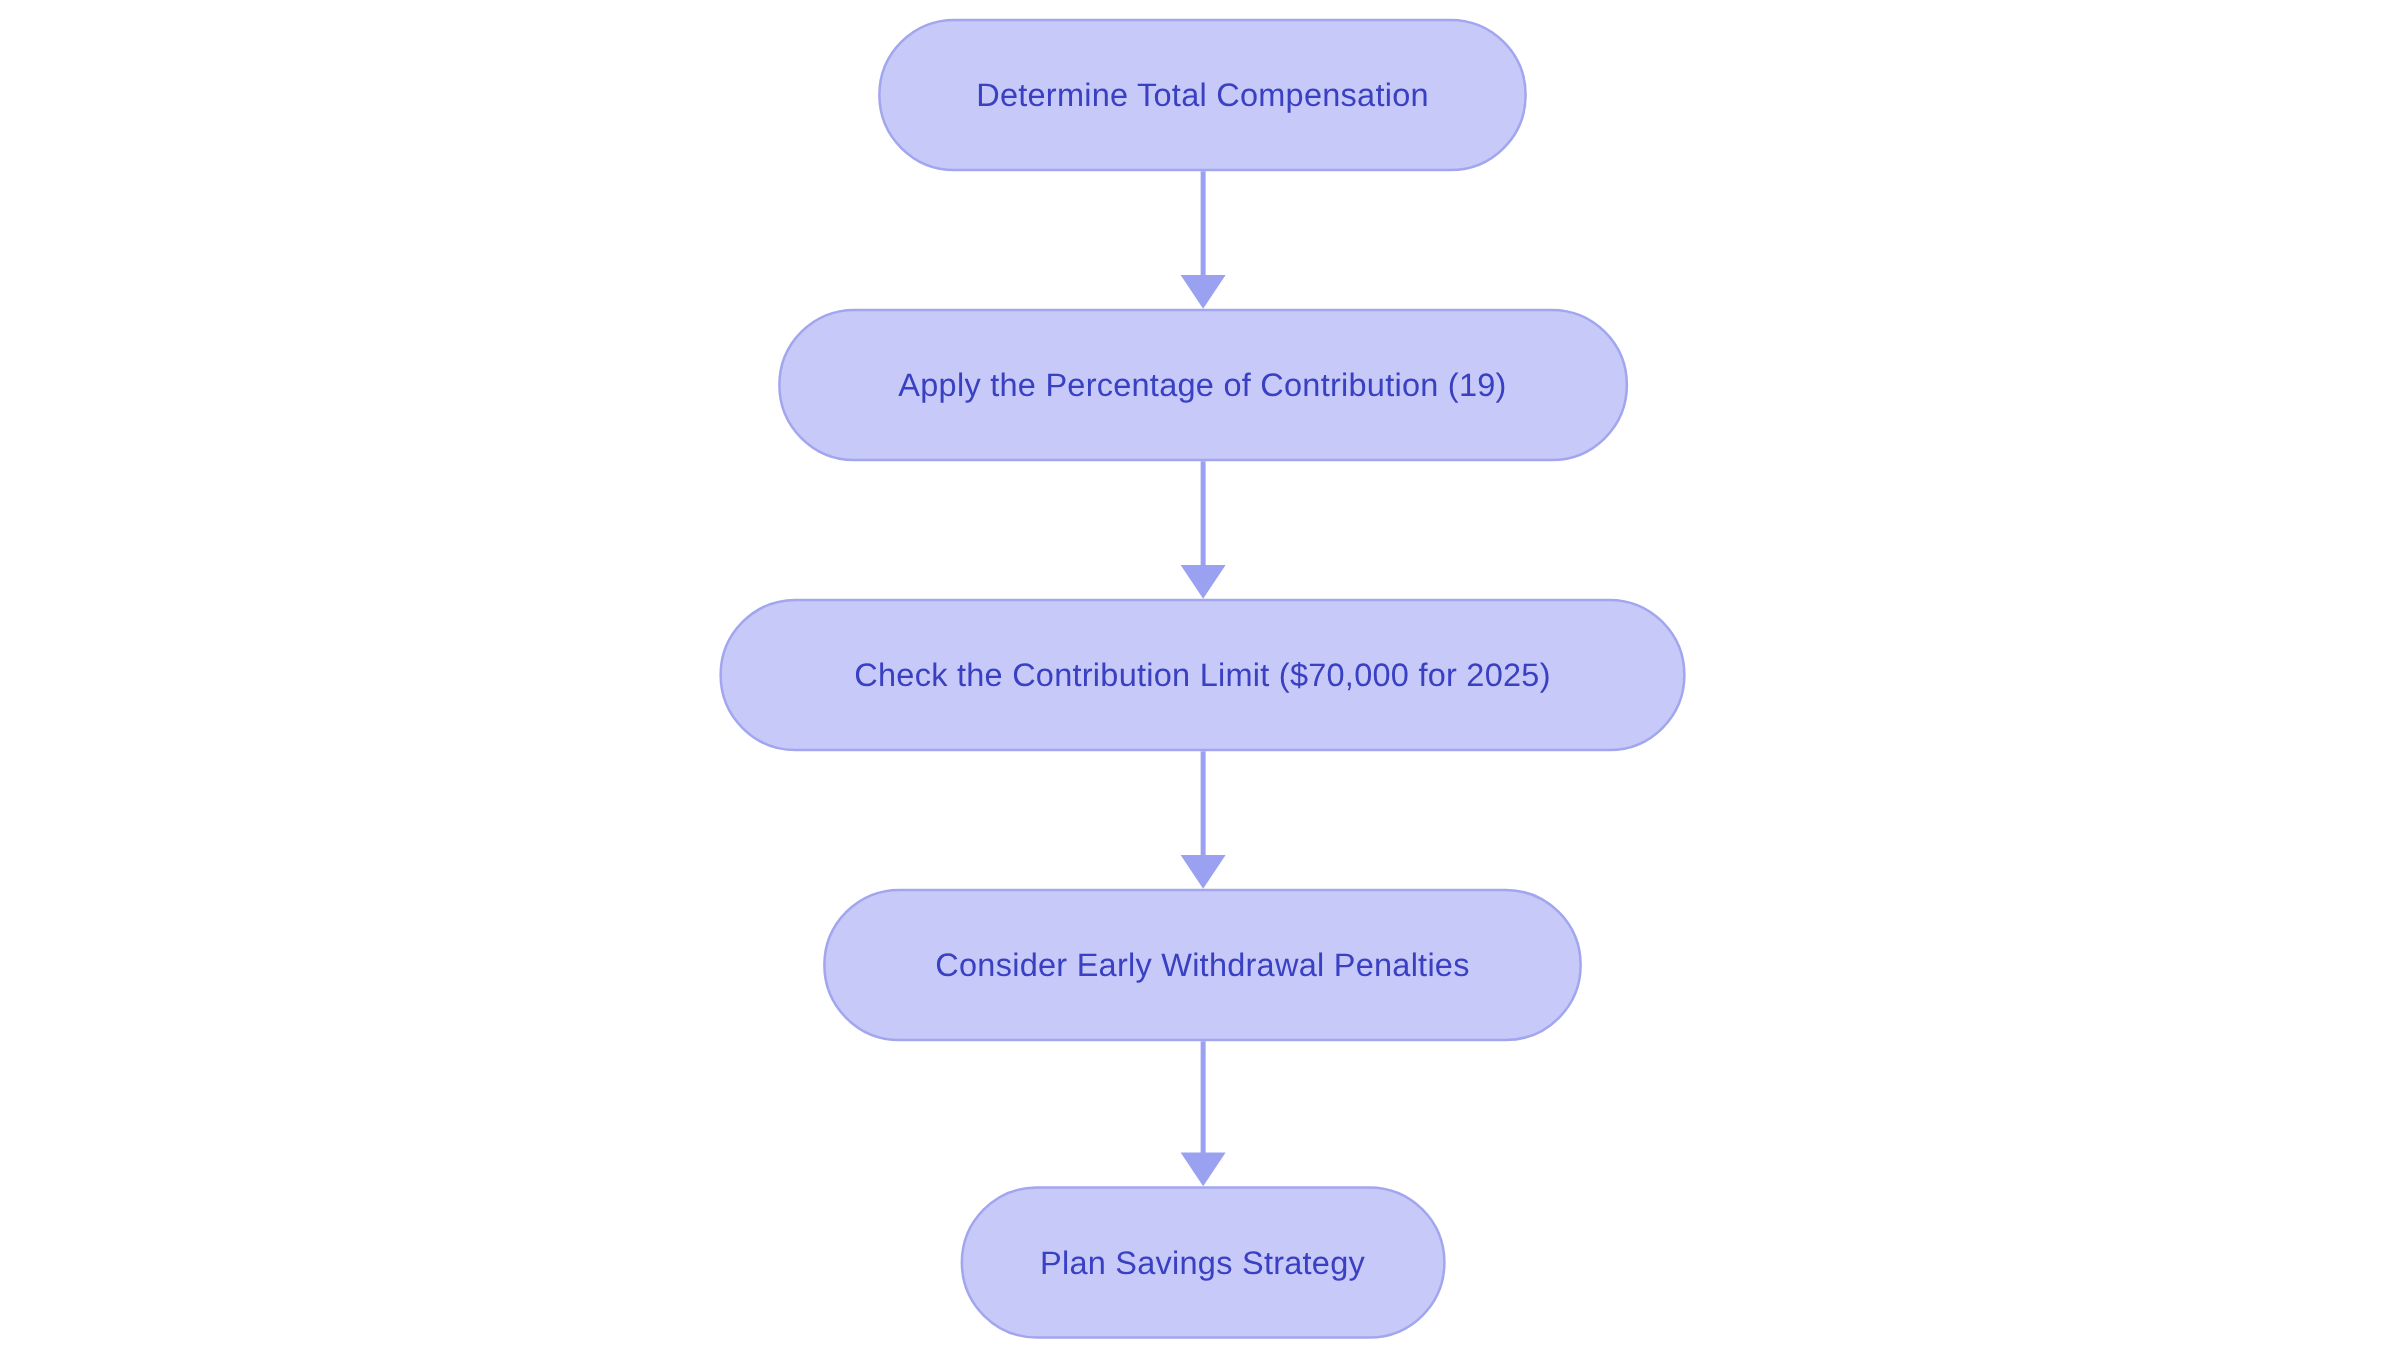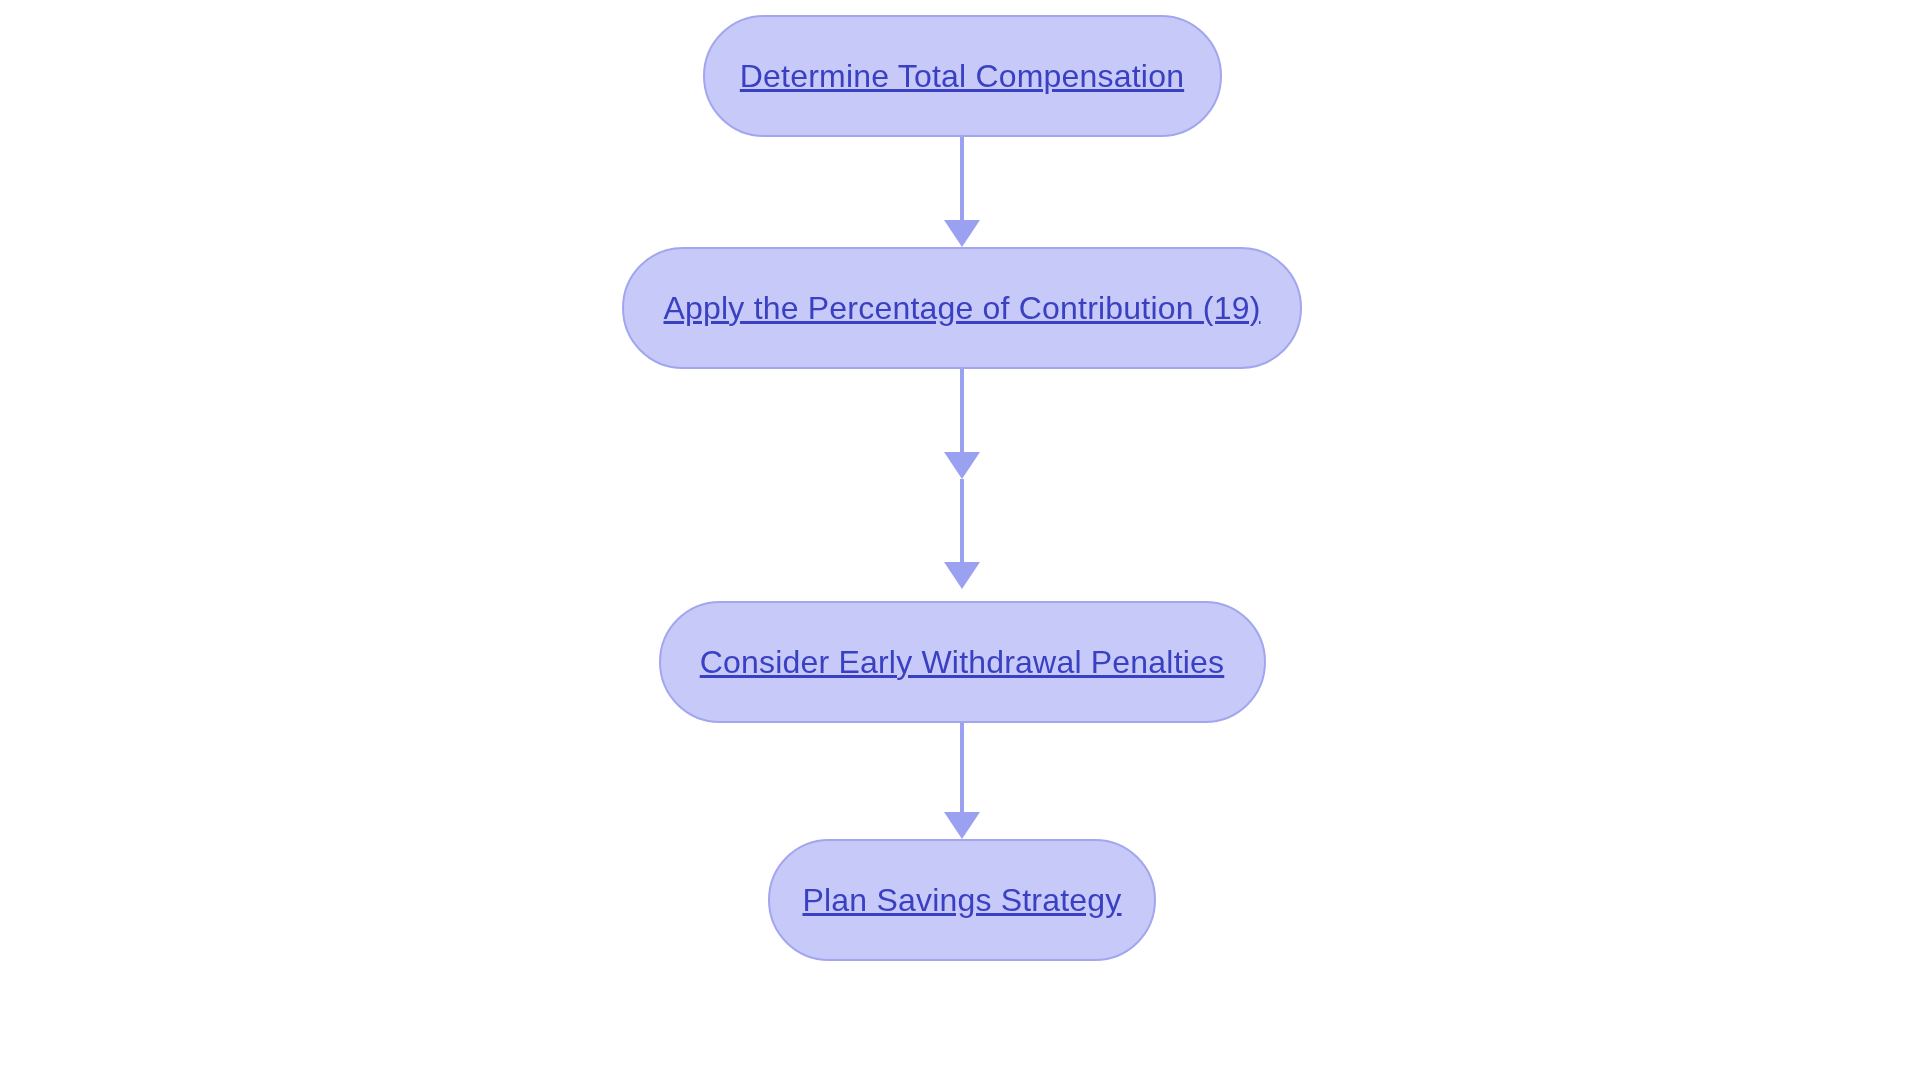--- a/index.html
+++ b/index.html
@@ -32,30 +32,29 @@
     border-radius: 61px;
     background: var(--node-fill);
     border: 2px solid var(--node-border);
     display: flex;
     align-items: center;
     justify-content: center;
     flex: 0 0 auto;
   }
   .node .label {
     color: var(--node-text);
-    font-size: 32px;
+    font-size: 26px;
     letter-spacing: 0.2px;
     white-space: nowrap;
     text-align: center;
-    text-decoration: underline;
   }
   .n1 { width: 519px; }
   .n2 { width: 680px; }
   .n3 { width: 773px; }
-  .n4 { width: 607px; margin-top: 12px; }
+  .n4 { width: 607px; }
   .n5 { width: 388px; }
   .arrow {
     position: relative;
     width: 40px;
     height: 110px;
     flex: 0 0 auto;
   }
   .arrow.tall { height: 116px; }
   .arrow .shaft {
     position: absolute;
@@ -94,20 +93,23 @@
 
   <div class="node n2">
     <span class="label">Apply the Percentage of Contribution (19)</span>
   </div>
 
   <div class="arrow">
     <span class="shaft"></span>
     <span class="head"></span>
   </div>
 
+  <div class="node n3">
+    <span class="label">Check the Contribution Limit ($70,000 for 2025)</span>
+  </div>
 
   <div class="arrow">
     <span class="shaft"></span>
     <span class="head"></span>
   </div>
 
   <div class="node n4">
     <span class="label">Consider Early Withdrawal Penalties</span>
   </div>
 

